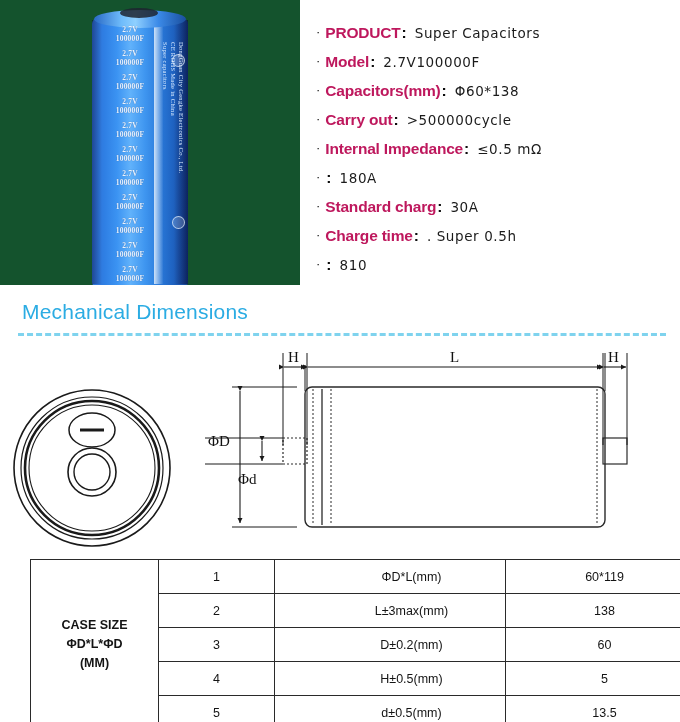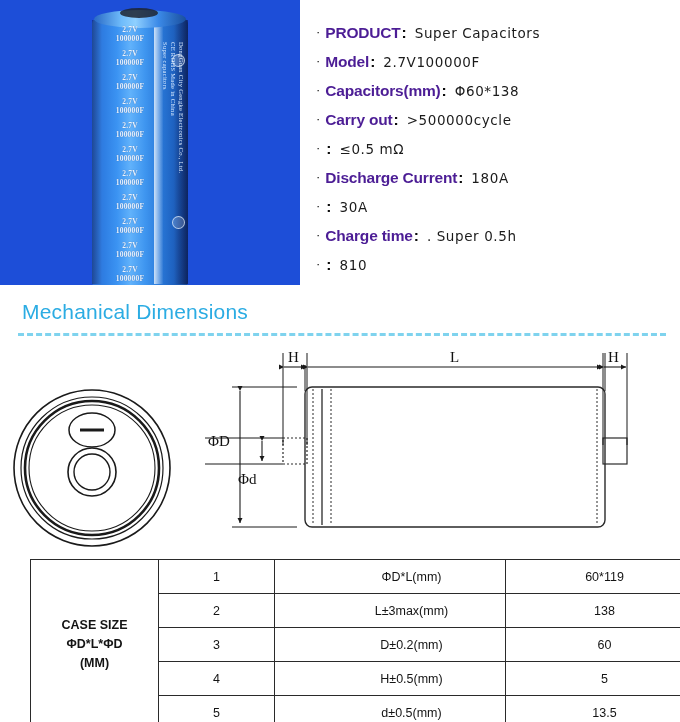--- a/index.html
+++ b/index.html
@@ -130,21 +130,21 @@
   .spec-bullet {
     font-size: 13px;
     color: #111;
     margin-right: 5px;
     line-height: 1;
     transform: translateY(-2px);
   }
   .spec-label {
     font-size: 15.5px;
     font-weight: bold;
-    color: #4c1d95;
+    color: #be185d;
     letter-spacing: -.2px;
   }
   .spec-colon {
     font-size: 15.5px;
     font-weight: bold;
     color: #0c0c0c;
     margin: 0 2px 0 1px;
   }
   .spec-value {
     font-size: 13.5px;
@@ -209,21 +209,21 @@
   td.col-param { width: 185px; padding-left: 44px; }
   td.col-value { width: 195px; }
   .label-lines { padding: 0 20px; }
   .label-lines div { white-space: nowrap; }
 </style>
 </head>
 <body>
 
 <div id="top-section">
 
-  <div id="product-photo" style="background: #1d4ed8;">
+  <div id="product-photo" style="background: #14532d;">
     <div id="capacitor">
       <div class="cap-body"></div>
       <div class="cap-shadow-left"></div>
       <div class="cap-gloss"></div>
       <div class="cap-shadow-right"></div>
       <div class="cap-top-rim"></div>
       <div class="cap-top-dark"></div>
       <div id="cap-labels">
           <div class="cap-label" style="top: 18px;">
             <div>2.7V</div>
@@ -300,31 +300,32 @@
         <span class="spec-value">Φ60*138</span>
       </div>
       <div class="spec-row">
         <span class="spec-bullet">·</span>
         <span class="spec-label">Carry out</span>
         <span class="spec-colon">:</span>
         <span class="spec-value">&gt;500000cycle</span>
       </div>
       <div class="spec-row">
         <span class="spec-bullet">·</span>
+        <span class="spec-label">Internal Impedance</span>
         <span class="spec-colon">:</span>
         <span class="spec-value">≤0.5 mΩ</span>
       </div>
       <div class="spec-row">
         <span class="spec-bullet">·</span>
-        <span class="spec-label">Discharge Current</span>
         <span class="spec-colon">:</span>
         <span class="spec-value">180A</span>
       </div>
       <div class="spec-row">
         <span class="spec-bullet">·</span>
+        <span class="spec-label">Standard charg</span>
         <span class="spec-colon">:</span>
         <span class="spec-value">30A</span>
       </div>
       <div class="spec-row">
         <span class="spec-bullet">·</span>
         <span class="spec-label">Charge time</span>
         <span class="spec-colon">:</span>
         <span class="spec-value">. Super 0.5h</span>
       </div>
       <div class="spec-row">

